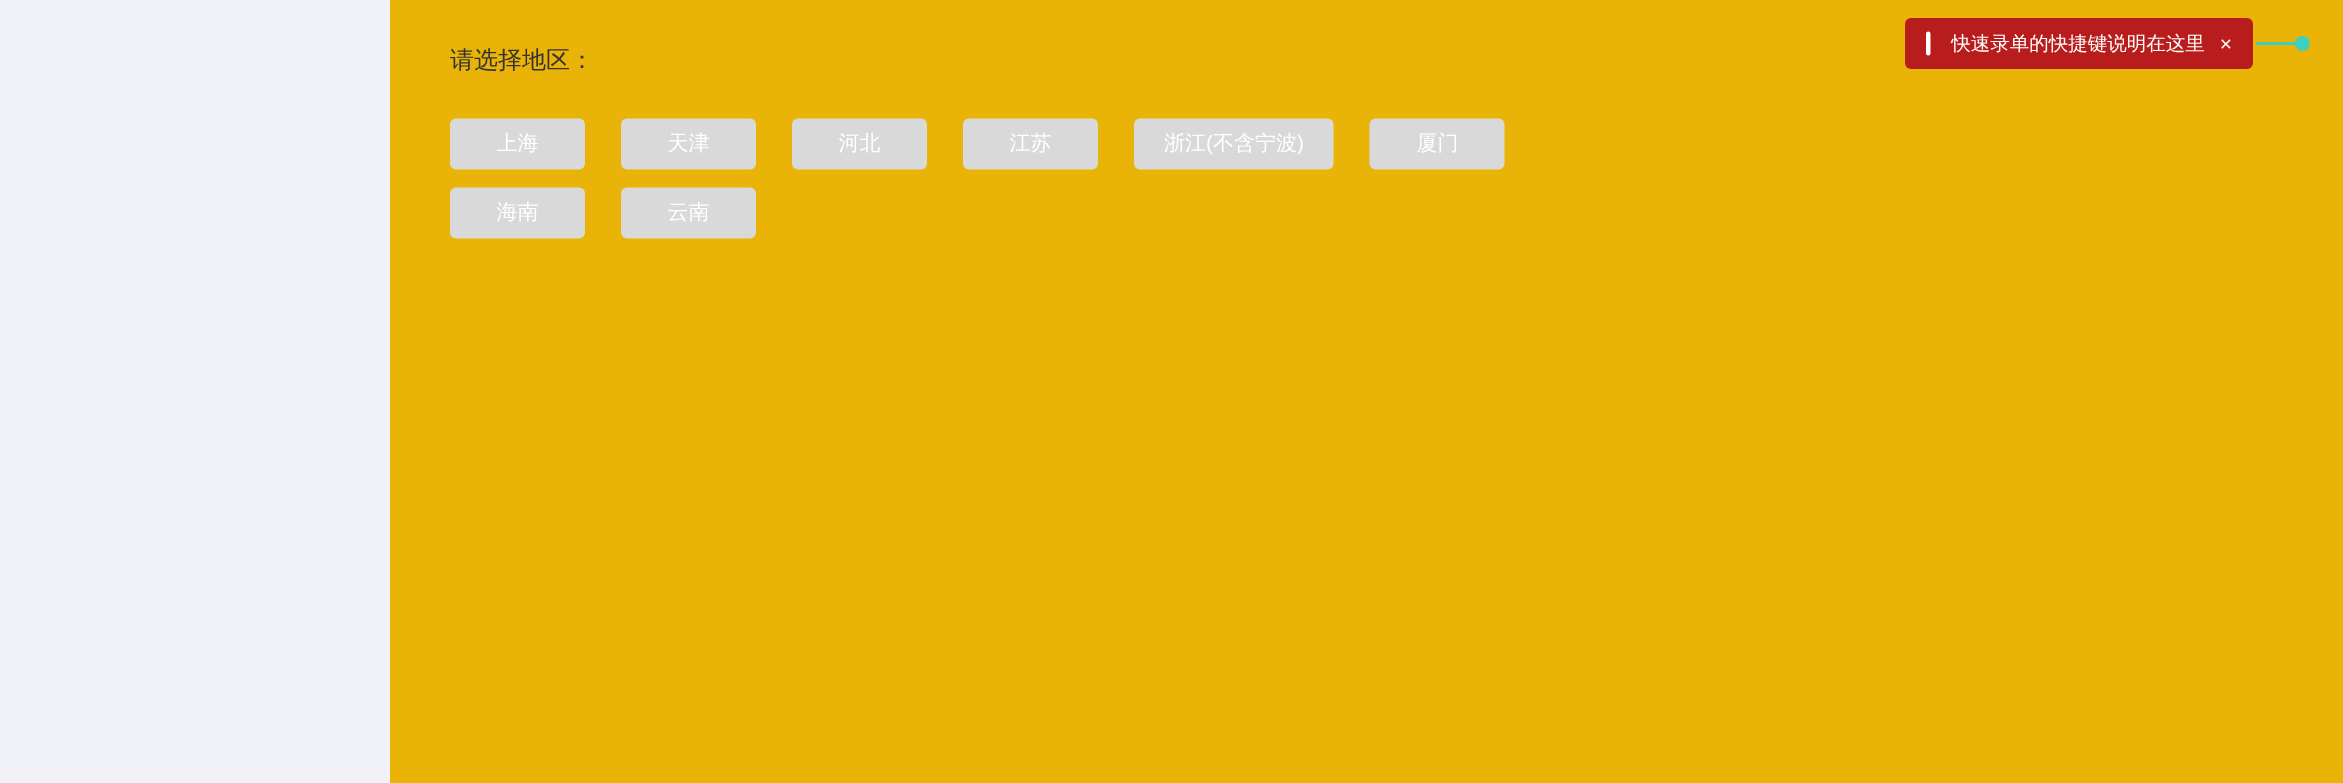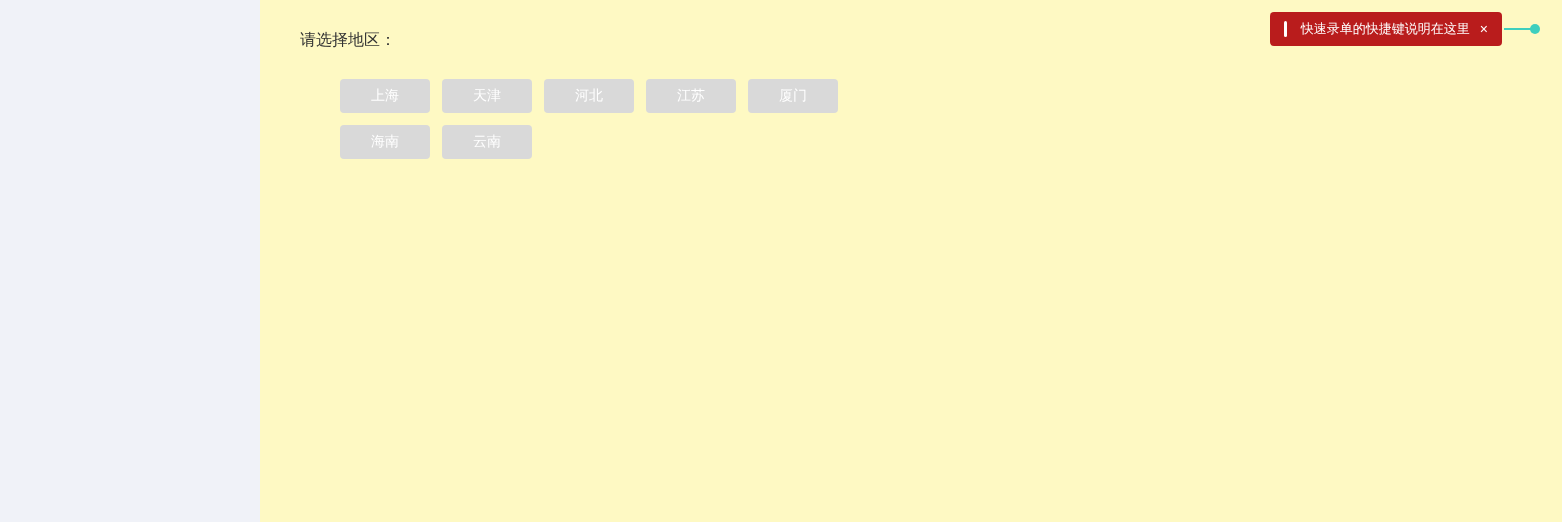--- a/index.html
+++ b/index.html
@@ -25,37 +25,36 @@
       height: 522px;
       background: #f0f2f8;
     }
 
     .main-content {
       position: absolute;
       left: 260px;
       top: 0;
       right: 0;
       bottom: 0;
-      background: #fef9c3;
+      background: #eab308;
       padding: 30px 40px;
     }
 
     .page-title {
       font-size: 16px;
       color: #333;
       margin-bottom: 28px;
       font-weight: normal;
     }
 
     .region-buttons-row {
       display: flex;
       flex-wrap: wrap;
-      gap: 12px;
+      gap: 24px;
       margin-bottom: 12px;
-      margin-left: 40px;
     }
 
     .region-btn {
       background: #d9d9d9;
       border: none;
       border-radius: 4px;
       color: #fff;
       font-size: 14px;
       padding: 8px 20px;
       cursor: pointer;
@@ -124,20 +123,21 @@
 <div class="sidebar"></div>
 
 <div class="main-content">
   <div class="page-title">请选择地区：</div>
 
   <div class="region-buttons-row" id="row1">
       <button class="region-btn">上海</button>
       <button class="region-btn">天津</button>
       <button class="region-btn">河北</button>
       <button class="region-btn">江苏</button>
+      <button class="region-btn">浙江(不含宁波)</button>
       <button class="region-btn">厦门</button>
     </div>
   <div class="region-buttons-row" id="row2">
       <button class="region-btn">海南</button>
       <button class="region-btn">云南</button>
     </div>
 </div>
 
 <div class="tooltip-banner">
   <span>快速录单的快捷键说明在这里</span>

